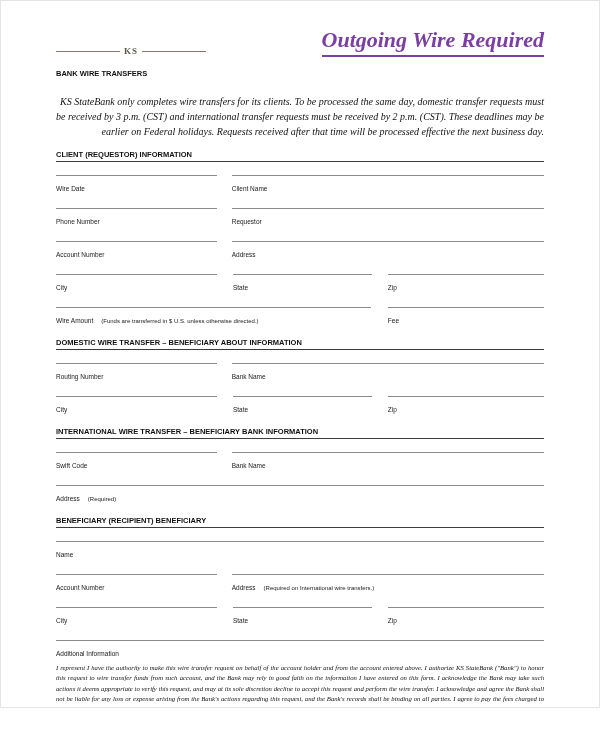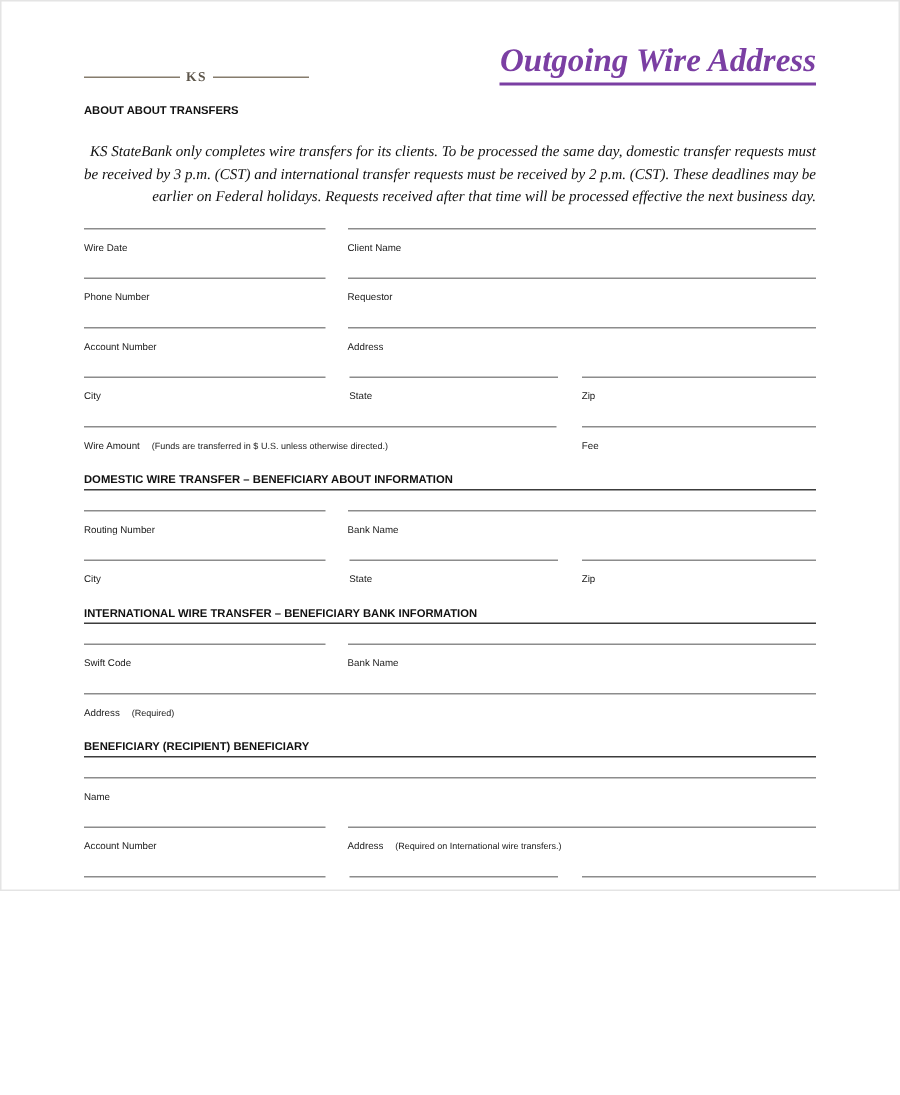--- a/index.html
+++ b/index.html
@@ -1,17 +1,17 @@
 <!DOCTYPE html>
 <html><head>
 <meta charset="utf-8">
 <style>
   html,body{margin:0;padding:0;background:#fff;}
   .page{
-    width:600px;height:594px;box-sizing:border-box;
+    width:600px;height:708px;box-sizing:border-box;
     padding:28px 55px 16px 55px;
     background:#fff;border:1px solid #e4e4e4;
     font-family:"Liberation Sans",sans-serif;color:#1a1a1a;
     overflow:hidden;position:relative;
   }
   
   .hdr{display:flex;justify-content:space-between;align-items:flex-end;margin-bottom:12px;}
   .logo{width:150px;}
   .logo-top{display:flex;align-items:center;gap:4px;margin-bottom:1px;}
   .logo-rule{flex:1;height:1px;background:#867c6d;}
@@ -47,27 +47,28 @@
 
   <div class="hdr">
     <div class="logo">
       <div class="logo-top">
         <span class="logo-rule"></span>
         <span class="logo-ks">KS</span>
         <span class="logo-rule"></span>
       </div>
     </div>
     <div class="title-wrap">
-      <div class="title">Outgoing Wire Address</div>
+      <div class="title">Outgoing Wire Required</div>
     </div>
   </div>
 
-  <div class="sec-h">ABOUT ABOUT TRANSFERS</div>
+  <div class="sec-h">BANK WIRE TRANSFERS</div>
   <p class="serif-it about-body">KS StateBank only completes wire transfers for its clients. To be processed the same day, domestic transfer requests must be received by 3 p.m. (CST) and international transfer requests must be received by 2 p.m. (CST). These deadlines may be earlier on Federal holidays. Requests received after that time will be processed effective the next business day.</p>
 
+  <div class="sec-h rule">CLIENT (REQUESTOR) INFORMATION</div>
   <div class="frow">
     <div class="field fa"><span class="flabel">Wire Date</span></div>
     <div class="field fd"><span class="flabel">Client Name</span></div>
   </div>
   <div class="frow">
     <div class="field fa"><span class="flabel">Phone Number</span></div>
     <div class="field fd"><span class="flabel">Requestor</span></div>
   </div>
   <div class="frow">
     <div class="field fa"><span class="flabel">Account Number</span></div>

